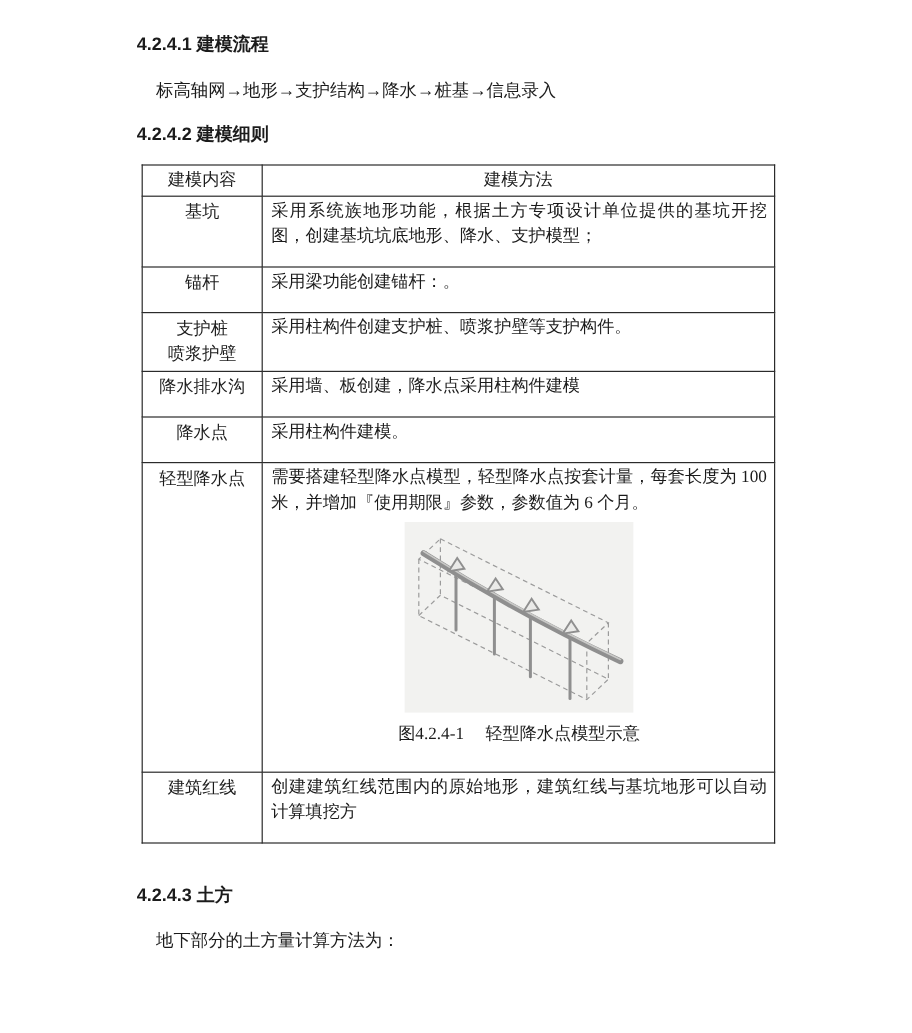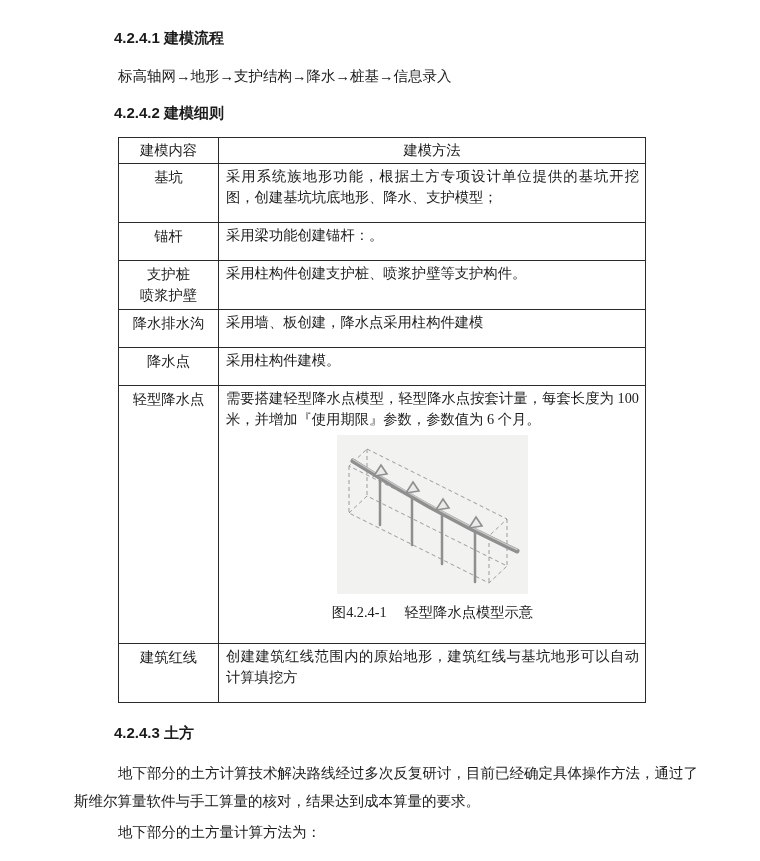--- a/index.html
+++ b/index.html
@@ -9,22 +9,22 @@
     font-family:"Liberation Serif","DejaVu Serif",serif;
   }
   .doc{padding:10px 58px 0 70px;width:632px;}
   .hd{
     font-family:"Liberation Sans","DejaVu Sans",sans-serif;
     font-weight:700;font-size:15px;line-height:16px;margin:0 0 0 44px;
   }
   .hd-main{font-size:15.5px;margin-top:2px;}
   .hd-flow{margin-top:20px;}
   .hd-rules{margin-top:18px;}
-  .hd-earth{margin-top:22px;}
-  p{margin:4px;font-size:14.5px;line-height:27.5px;text-align:justify;}
+  .hd-earth{margin-top:36px;}
+  p{margin:16px;font-size:14.5px;line-height:27.5px;text-align:justify;}
   .p-flow{margin-top:19px;text-indent:44px;line-height:22px;}
   .p-intro{margin-top:10px;text-indent:44px;}
   .p-e1{margin-top:19px;text-indent:44px;}
   .p-e2{text-indent:44px;}
   table.rules{
     border-collapse:collapse;table-layout:fixed;
     width:527px;margin:16px 0 0 48px;
   }
   table.rules col.c1{width:100px;}
   table.rules col.c2{width:427px;}
@@ -134,16 +134,15 @@
     </tr>
     <tr class="row-6">
       <td class="cell-content">建筑红线</td>
       <td class="cell-method">创建建筑红线范围内的原始地形，建筑红线与基坑地形可以自动计算填挖方</td>
     </tr>
   </tbody>
     </table>
 
   <div class="hd hd-earth">4.2.4.3 土方</div>
 
-  <p class="p-e1">地下部分的土方计算技术解决路线经过多次反复研讨，目前已经确定具体操作方法，通过了斯维尔算量软件与手工算量的核对，结果达到成本算量的要求。</p>
   <p class="p-e2">地下部分的土方量计算方法为：</p>
 
 </div>
 
 </body></html>

